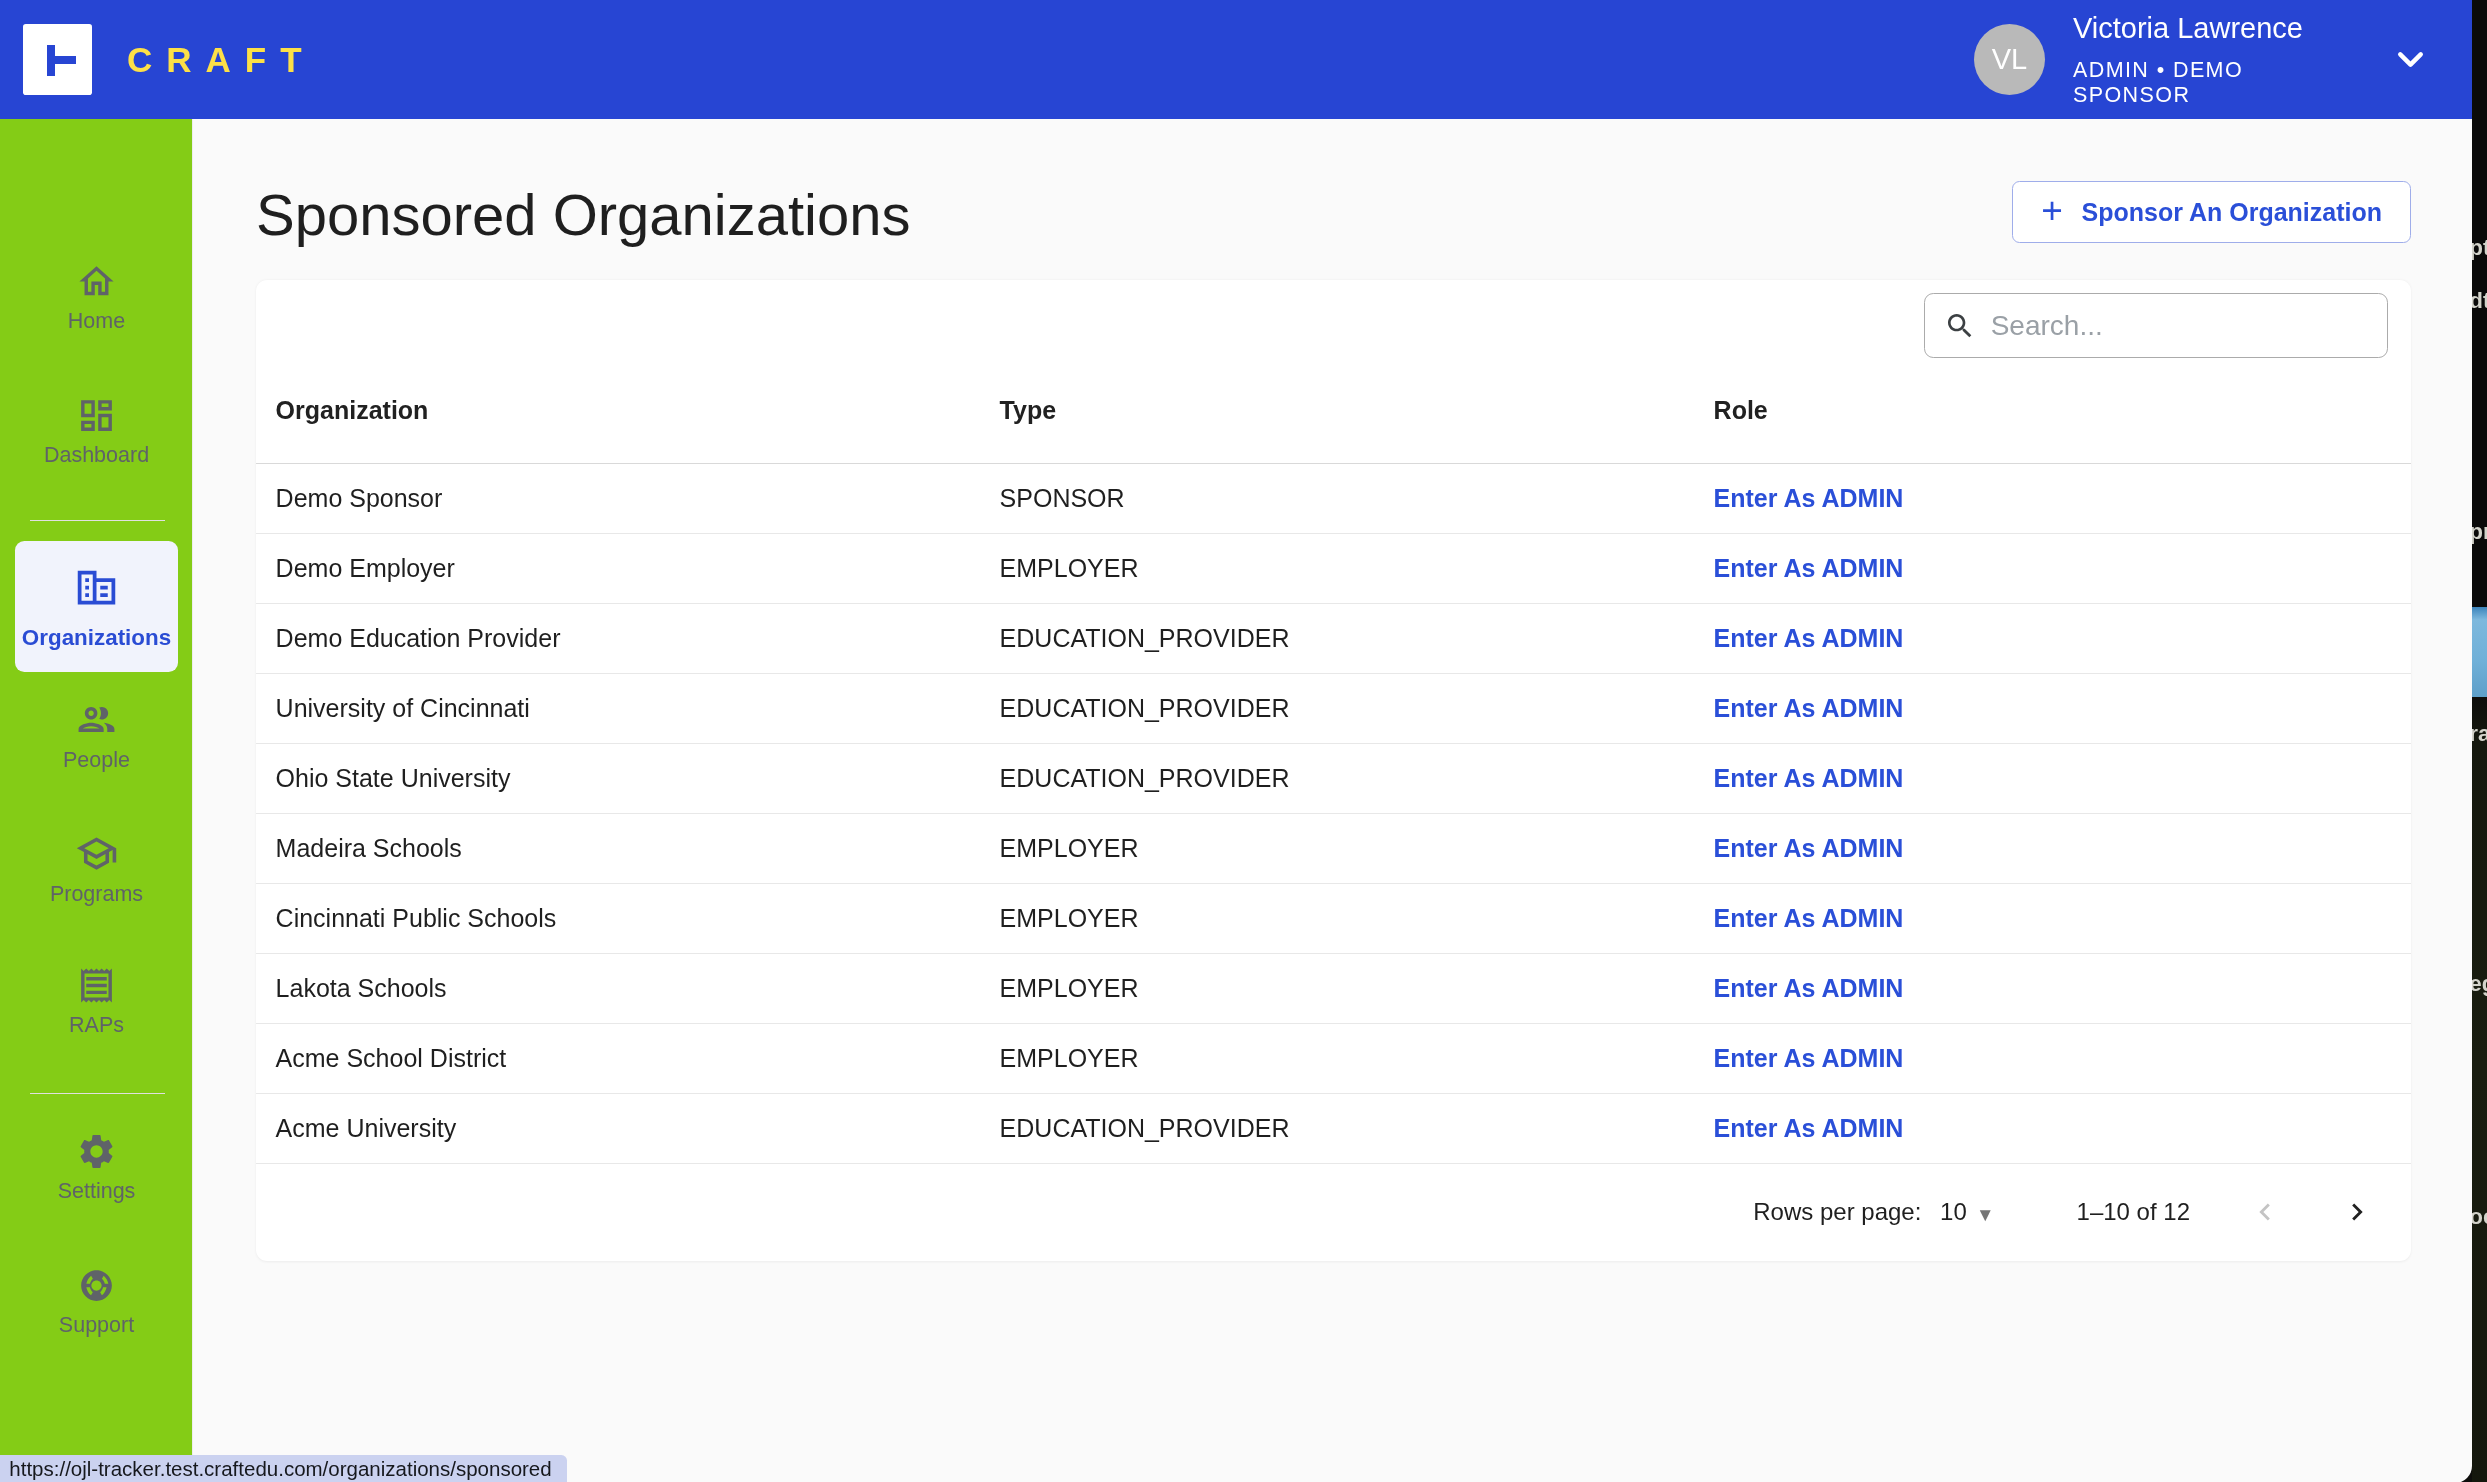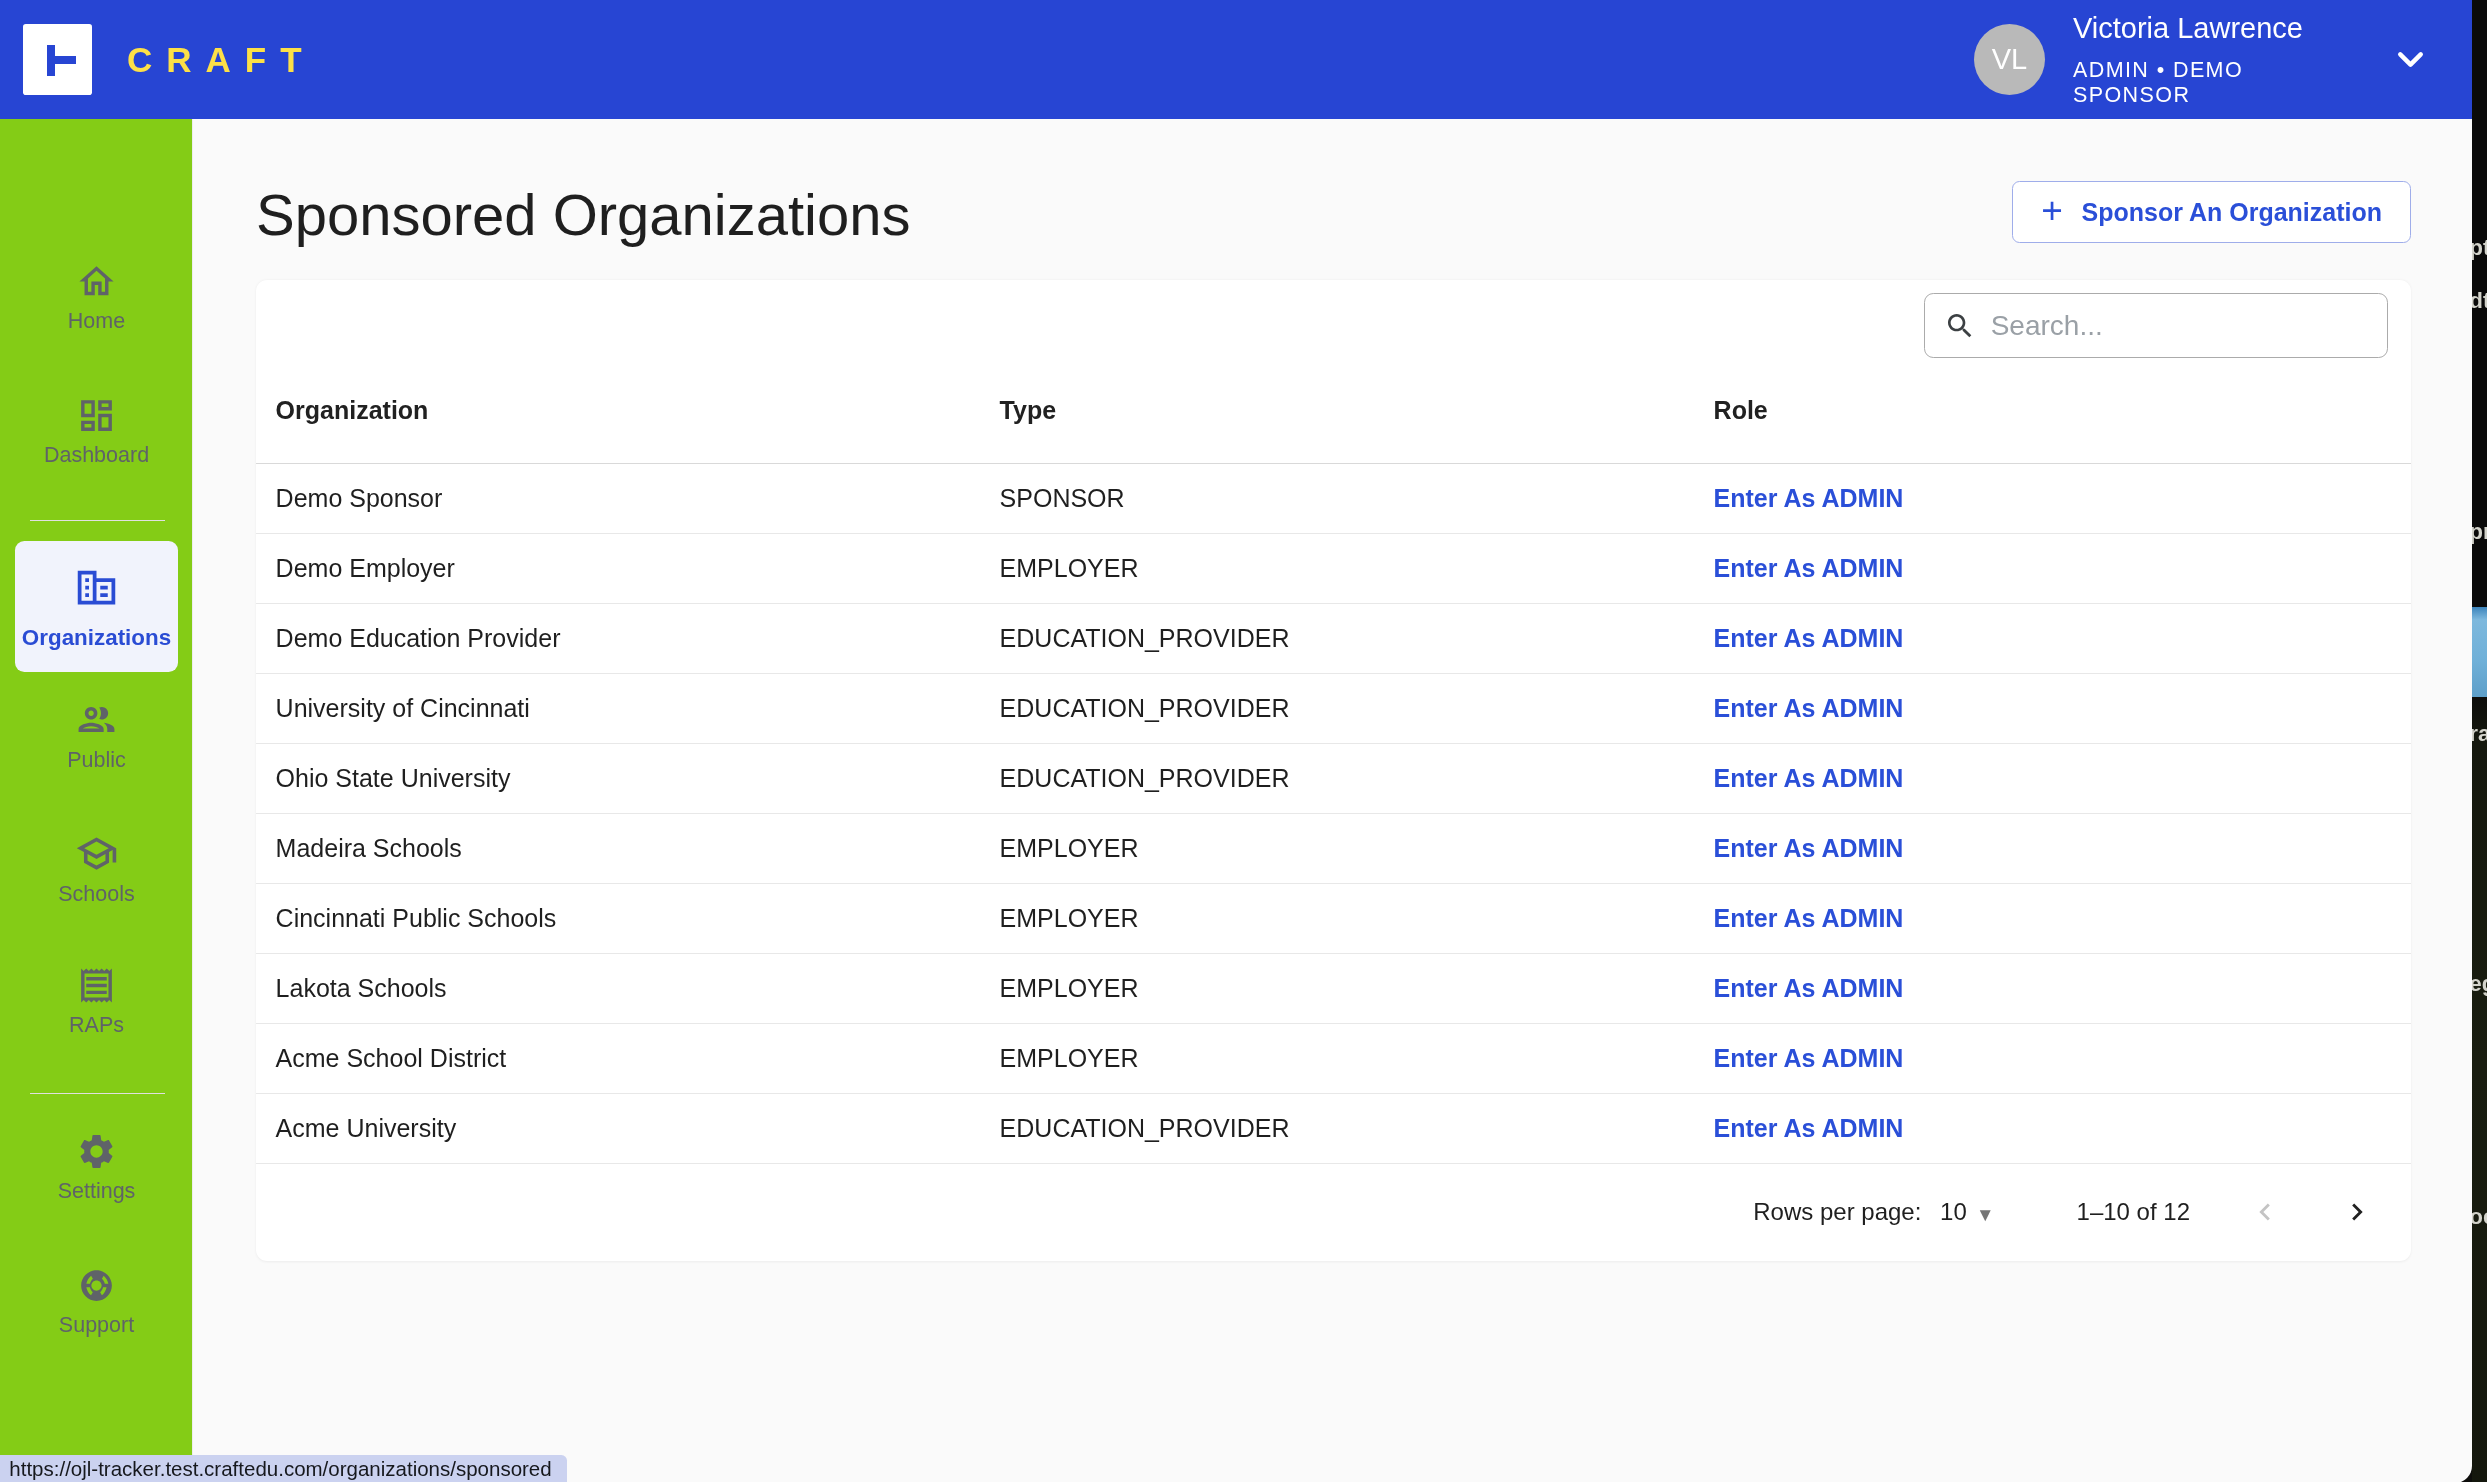--- a/index.html
+++ b/index.html
@@ -146,28 +146,28 @@
         <svg width="45" height="45" viewBox="0 0 24 24" fill="#2a4cd4">
           <path d="M12 7V3H2v18h20V7H12zM10 19H4V5h6v14zm10 0h-8V9h8v10zM6 7h2v2H6zM6 11h2v2H6zM6 15h2v2H6zm8 0h4v2h-4zm0-4h4v2h-4z"></path>
         </svg>
         <span class="lbl">Organizations</span>
       </div>
 
       <div class="side-item" style="top:579px">
         <svg width="43" height="43" viewBox="0 0 24 24" fill="#5f6368">
           <path d="M9 13.75c-2.34 0-7 1.17-7 3.5V19h14v-1.75c0-2.33-4.66-3.5-7-3.5zM4.34 17c.84-.58 2.87-1.25 4.66-1.25s3.82.67 4.66 1.25H4.34zM9 12c1.93 0 3.5-1.57 3.5-3.5S10.93 5 9 5 5.5 6.57 5.5 8.5 7.07 12 9 12zm0-5c.83 0 1.5.67 1.5 1.5S9.83 10 9 10s-1.5-.67-1.5-1.5S8.17 7 9 7zm7.04 6.81c1.16.84 1.96 1.96 1.96 3.44V19h4v-1.75c0-2.02-3.5-3.17-5.96-3.44zM15 12c1.93 0 3.5-1.57 3.5-3.5S16.93 5 15 5c-.54 0-1.04.13-1.5.35.63.89 1 1.98 1 3.15s-.37 2.26-1 3.15c.46.22.96.35 1.5.35z"></path>
         </svg>
-        <span class="lbl">Public</span>
+        <span class="lbl">People</span>
       </div>
 
       <div class="side-item" style="top:713px">
         <svg width="43" height="43" viewBox="0 0 24 24" fill="#5f6368">
           <path d="M12 3L1 9l4 2.18v6L12 21l7-3.82v-6l2-1.09V17h2V9L12 3zm6.82 6L12 12.72 5.18 9 12 5.28 18.82 9zM17 15.99l-5 2.73-5-2.73v-3.72L12 15l5-2.73v3.72z"></path>
         </svg>
-        <span class="lbl">Schools</span>
+        <span class="lbl">Programs</span>
       </div>
 
       <div class="side-item" style="top:846px">
         <svg width="41" height="41" viewBox="0 0 24 24" fill="#5f6368">
           <path d="M19.5 3.5L18 2l-1.5 1.5L15 2l-1.5 1.5L12 2l-1.5 1.5L9 2 7.5 3.5 6 2 4.5 3.5 3 2v20l1.5-1.5L6 22l1.5-1.5L9 22l1.5-1.5L12 22l1.5-1.5L15 22l1.5-1.5L18 22l1.5-1.5L21 22V2l-1.5 1.5zM19 19.09H5V4.91h14v14.18zM6 15h12v2H6zm0-4h12v2H6zm0-4h12v2H6z"></path>
         </svg>
         <span class="lbl">RAPs</span>
       </div>
 
       <div class="side-divider" style="top:974px"></div>

